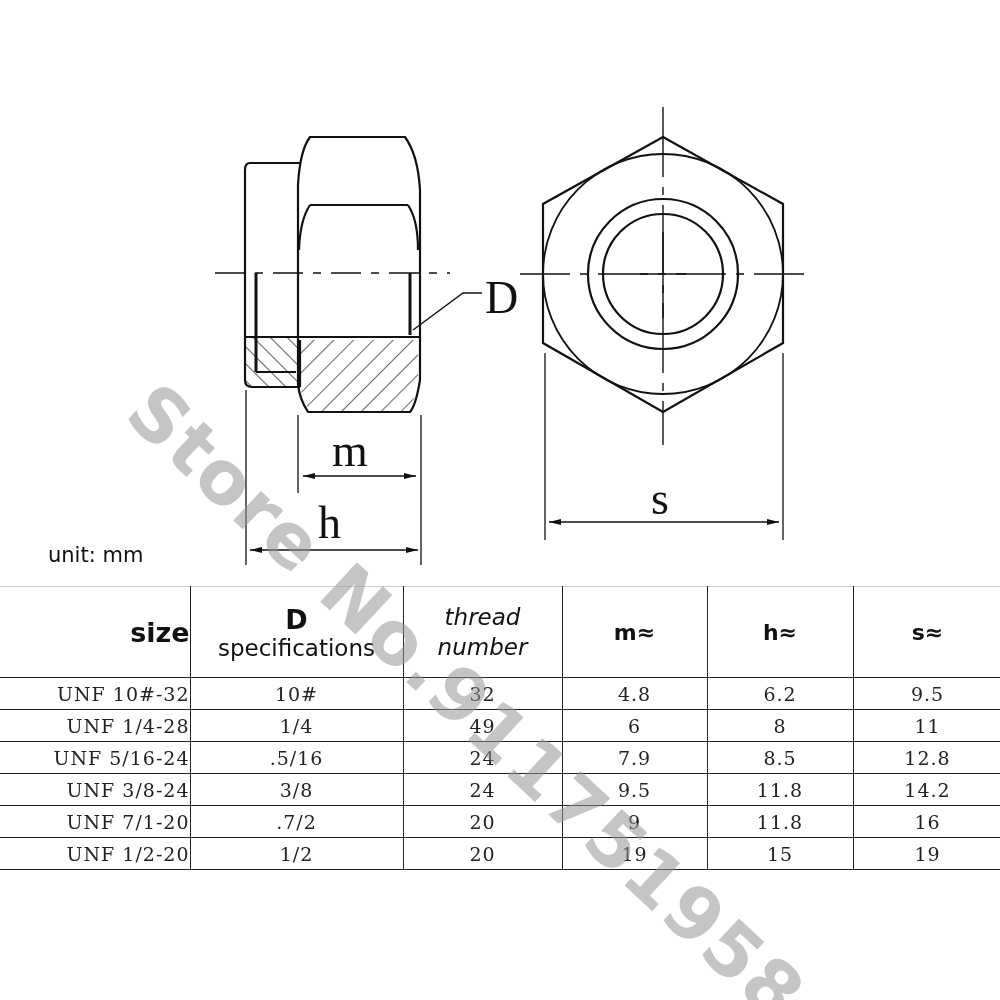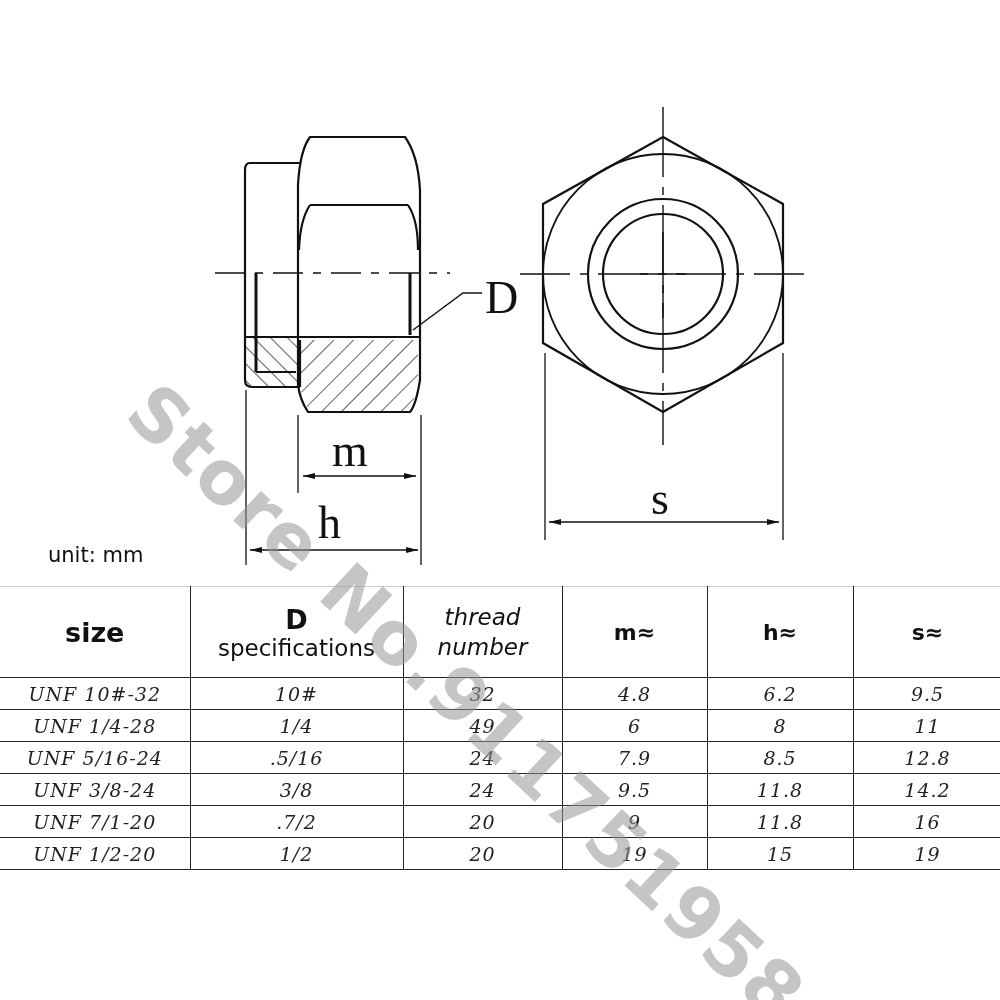--- a/index.html
+++ b/index.html
@@ -8,22 +8,22 @@
   .dim-label { position:absolute; font-family:"Liberation Serif", serif; font-size:46px; color:#111; line-height:1; }
   .unit { position:absolute; left:48px; top:543px; font-family:"DejaVu Sans", sans-serif; font-size:21px; color:#111; }
   table.spec { position:absolute; left:0; top:586px; width:1002px; border-collapse:collapse; table-layout:fixed; }
   table.spec th, table.spec td { border:1.5px solid #222; text-align:center; padding:0; }
   table.spec tr:first-child th { border-top:1.5px solid #ccc; }
   table.spec th { height:90px; font-family:"DejaVu Sans", sans-serif; font-weight:normal; color:#111; vertical-align:middle; }
   table.spec th .big { font-weight:bold; font-size:27px; display:block; }
   table.spec th .sub { font-size:23px; display:block; }
   table.spec th .hdr-bold { font-weight:bold; font-size:22px; }
   table.spec th .two { font-size:23px; line-height:1.5; display:block;font-style:italic; }
-  table.spec td { height:31px; font-family:"DejaVu Serif", serif; font-size:19px; color:#222; letter-spacing:1px;font-style:italic; }
-  table.spec th:first-child, table.spec td:first-child { border-left:none; }
+  table.spec td { height:31px; font-family:"DejaVu Serif", serif; font-size:19px; color:#222; letter-spacing:1px; }
+  table.spec th:first-child, table.spec td:first-child { border-left:none;text-align:right; }
   .watermark { position:absolute; left:140px; top:355px; transform:rotate(43deg); transform-origin:left center; font-family:"DejaVu Sans", sans-serif; font-weight:bold; font-size:74px; color:rgba(150,150,150,0.55); white-space:nowrap; pointer-events:none; letter-spacing:2px; }
 </style>
 </head>
 <body>
 
 <svg id="drawing" viewBox="0 0 1000 580" xmlns="http://www.w3.org/2000/svg">
   <defs>
     <pattern id="hatch" patternUnits="userSpaceOnUse" width="14" height="14" patternTransform="rotate(45)">
       <line x1="0" y1="0" x2="0" y2="14" stroke="#111" stroke-width="1.3"></line>
     </pattern>

